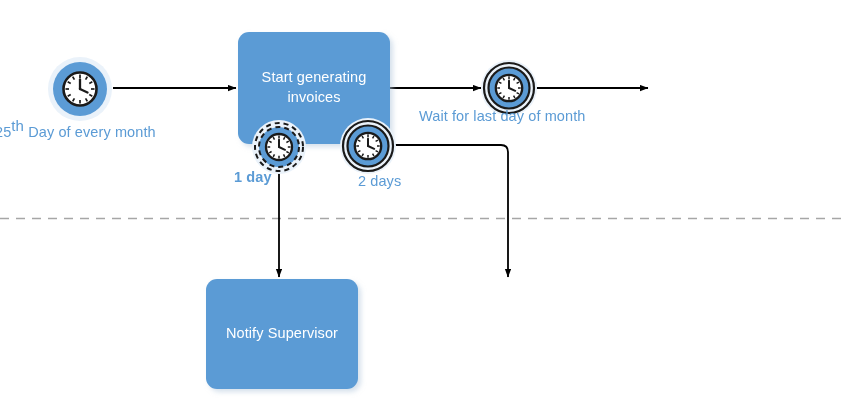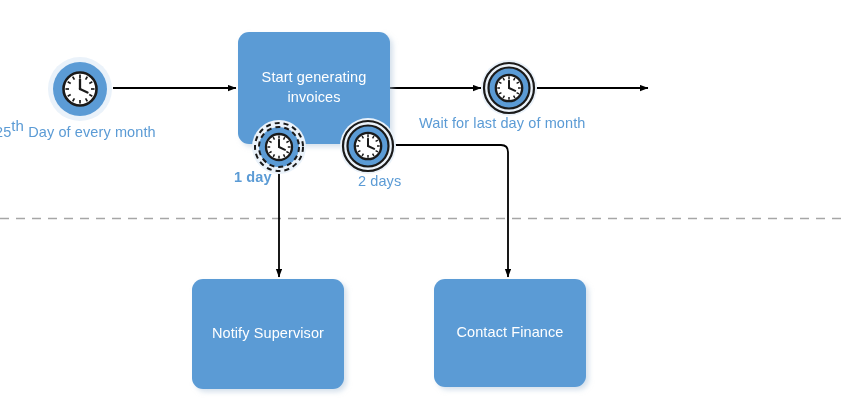--- a/index.html
+++ b/index.html
@@ -62,27 +62,24 @@
     <line x1="279" y1="162" x2="279" y2="277" stroke="#000000" stroke-width="1.8" marker-end="url(#arrowhead)"></line>
 
     <path d="M392,145 L501,145 Q508,145 508,152 L508,277" fill="none" stroke="#000000" stroke-width="1.8" marker-end="url(#arrowhead)"></path>
   </svg>
 
   <div class="task" style="left:238px;top:32px;width:152px;height:112px;">
     <span>Start generating invoices</span>
   </div>
 
 
-  <div class="task" style="left:192px;top:279px;width:152px;height:110px;">
+  <div class="task" style="left:206px;top:279px;width:152px;height:110px;">
     <span>Notify Supervisor</span>
   </div>
 
-  <div class="task" style="left:434px;top:279px;width:152px;height:108px;">
-    <span>Contact Finance</span>
-  </div>
 
   <svg class="event" style="left:45px;top:54px;" width="70" height="70" viewBox="0 0 70 70">
     <circle cx="35" cy="35" r="32" fill="#EAF2FA"></circle>
     <circle cx="35" cy="35" r="27" fill="#5B9BD5"></circle>
     <g>
       <circle cx="35" cy="35" r="16.5" fill="#FFFFFF" stroke="#1A1A1A" stroke-width="2.6"></circle>
       <g stroke="#1A1A1A" stroke-width="1.7">
         <line x1="35" y1="20.5" x2="35" y2="24"></line>
         <line x1="35" y1="46" x2="35" y2="49.5"></line>
         <line x1="20.5" y1="35" x2="24" y2="35"></line>
@@ -181,17 +178,17 @@
         <line x1="21" y1="36.9" x2="23.4" y2="35.6"></line>
         <line x1="38.6" y1="26.4" x2="41" y2="25.1"></line>
         <line x1="25.1" y1="41" x2="26.4" y2="38.6"></line>
         <line x1="35.6" y1="23.4" x2="36.9" y2="21"></line>
       </g>
       <line x1="31" y1="31" x2="31" y2="23.4" stroke="#1A1A1A" stroke-width="2" stroke-linecap="round"></line>
       <line x1="31" y1="31" x2="37.2" y2="33.8" stroke="#1A1A1A" stroke-width="2" stroke-linecap="round"></line>
     </g>
   </svg>
 
-  <div class="evt-label" style="left:419px;top:115px;">
+  <div class="evt-label" style="left:419px;top:108px;">
     <span>Wait for last day of month</span>
   </div>
 
 </div>
 
 </body></html>

